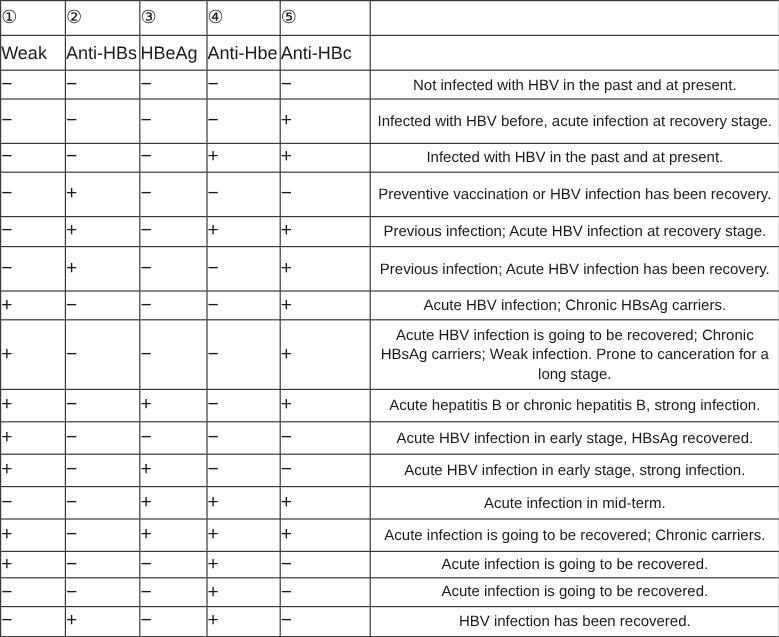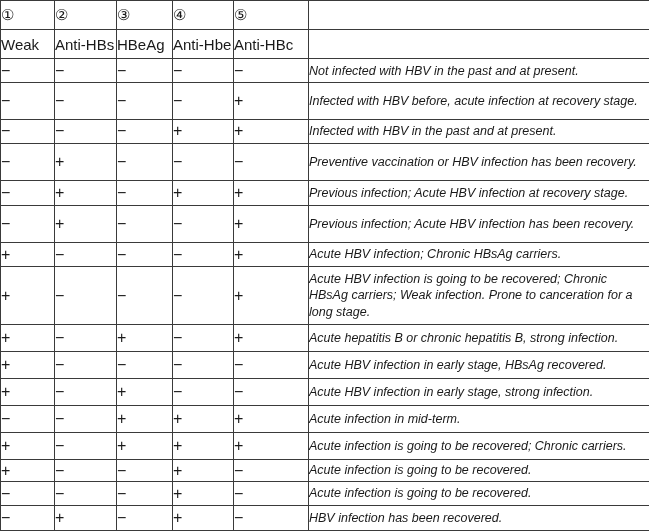--- a/index.html
+++ b/index.html
@@ -46,25 +46,24 @@
     line-height: 1.15;
     white-space: nowrap;
   }
   .sym-cell {
     text-align: left;
     padding-left: 7px;
     font-size: 16px;
     line-height: 1.1;
   }
   .desc-cell {
-    text-align: left;
+    text-align: center;
     font-size: 12.5px;
     line-height: 1.32;
     padding: 1px 6px;
-    font-style: italic;
   }
   .blank-cell { }
   .r-tall-sym {
     vertical-align: bottom;
     padding-bottom: 5px;
   }
 </style>
 </head>
 <body>
 

